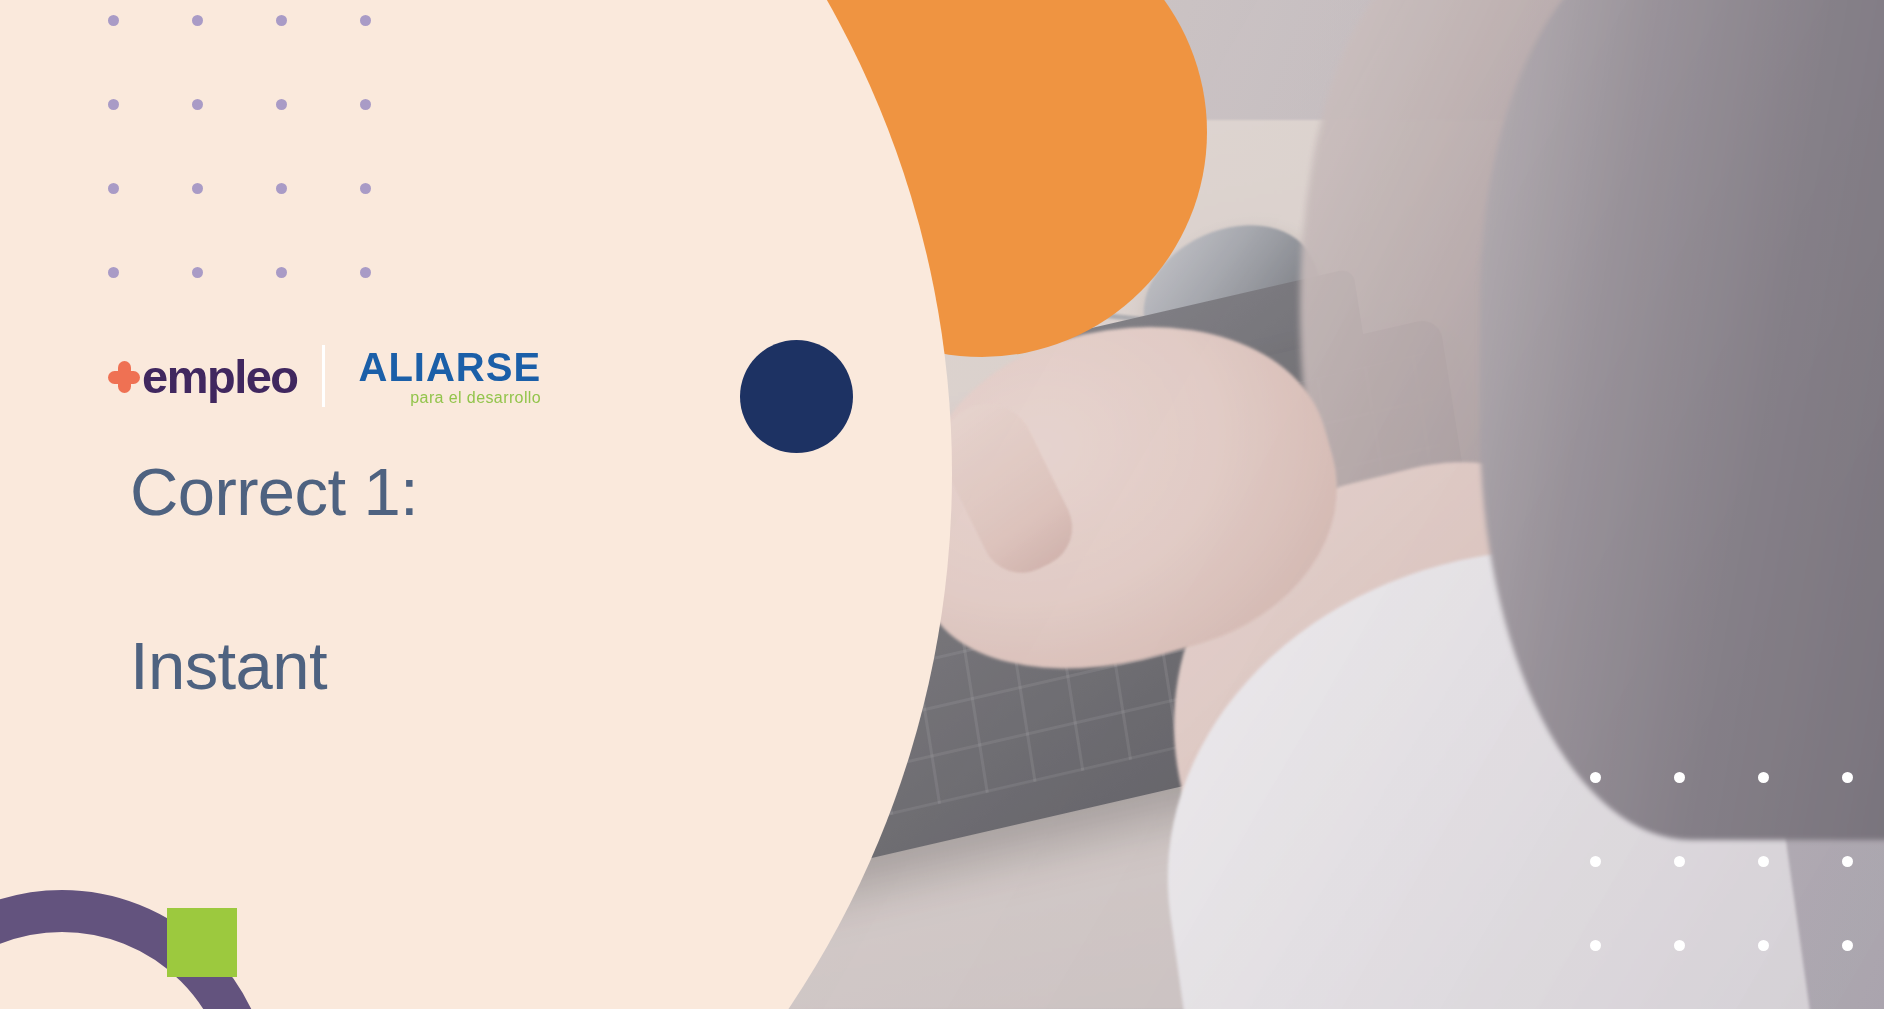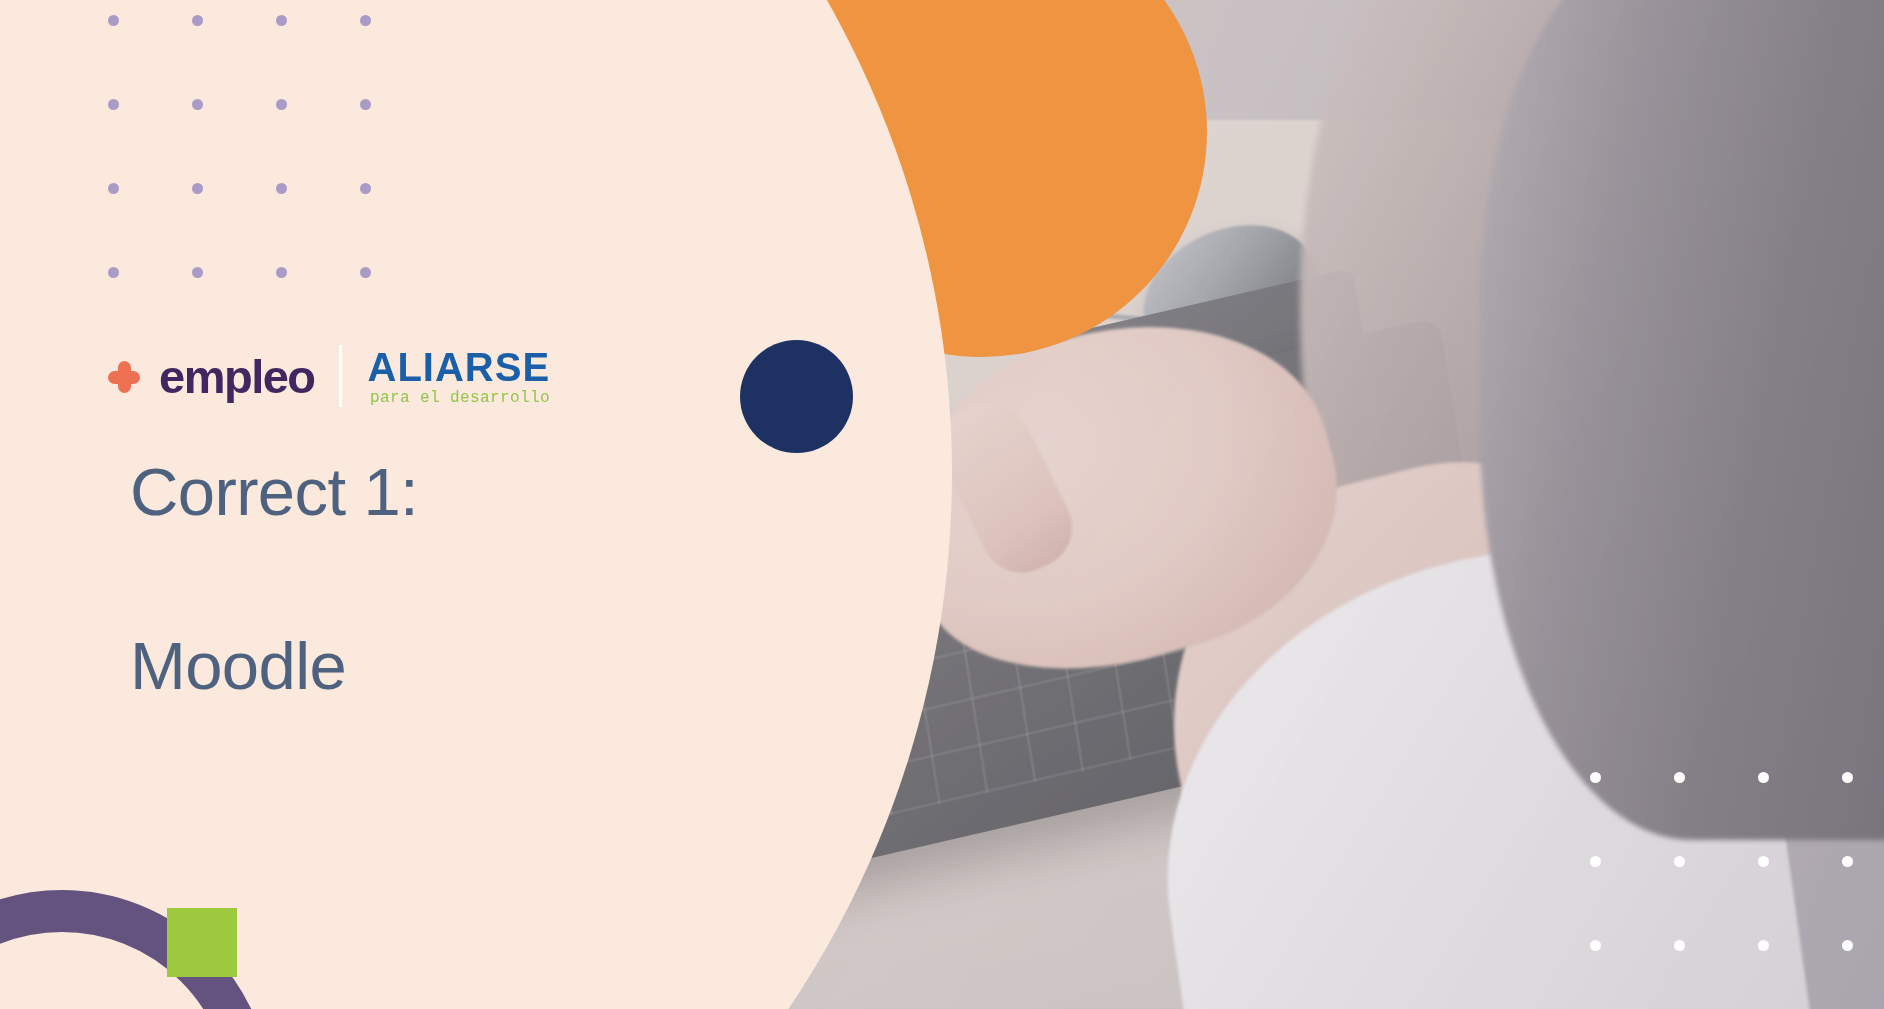--- a/index.html
+++ b/index.html
@@ -243,21 +243,21 @@
   .brand-row {
     position: absolute;
     left: 108px; top: 337px;
     display: flex;
     align-items: center;
     height: 78px;
   }
   .logo-empleo {
     display: flex;
     align-items: center;
-    gap: 17px;
+    gap: 0;
     text-align: center;
   }
   .plus-mark {
     position: relative;
     width: 32px; height: 32px;
     margin-right: 2px;
     margin-top: 2px;
   }
   .plus-mark i {
     position: absolute;
@@ -272,36 +272,35 @@
     letter-spacing: -1.5px;
     color: #40275f;
     line-height: 1;
   }
   .brand-divider {
     width: 3px;
     height: 62px;
     background: #ffffff;
     margin: 0 26px 0 24px;
   }
-  .logo-aliarse { line-height: 1; }
+  .logo-aliarse { line-height: 1; margin-left: 8px; }
   .aliarse-word {
     font-size: 40px;
     font-weight: bold;
     letter-spacing: 1px;
     color: #1b5fa8;
     line-height: 1;
   }
   .aliarse-tag {
     margin-top: 3px;
     text-align: right;
     font-size: 16px;
     letter-spacing: .4px;
     color: #92c44b;
     line-height: 1;
-    font-family: Liberation Mono, monospace;
   }
 
   .headline {
     position: absolute;
     left: 130px; top: 448px;
     width: 560px;
     font-size: 67px;
     line-height: 1.30;
     font-weight: normal;
     letter-spacing: -0.6px;
@@ -399,16 +398,16 @@
     <div class="logo-aliarse">
       <div class="aliarse-word" style="color: rgb(27, 95, 168);">ALIARSE</div>
       <div class="aliarse-tag" style="color: rgb(146, 196, 75);">para el desarrollo</div>
     </div>
 
   </div>
 
   <h1 class="headline" style="color: rgb(78, 98, 128);">
     <span>Correct 1:</span><br>
     <br>
-    <span>Moodle</span>
+    <span>Instant</span>
   </h1>
 
 </div>
 
 </body></html>

